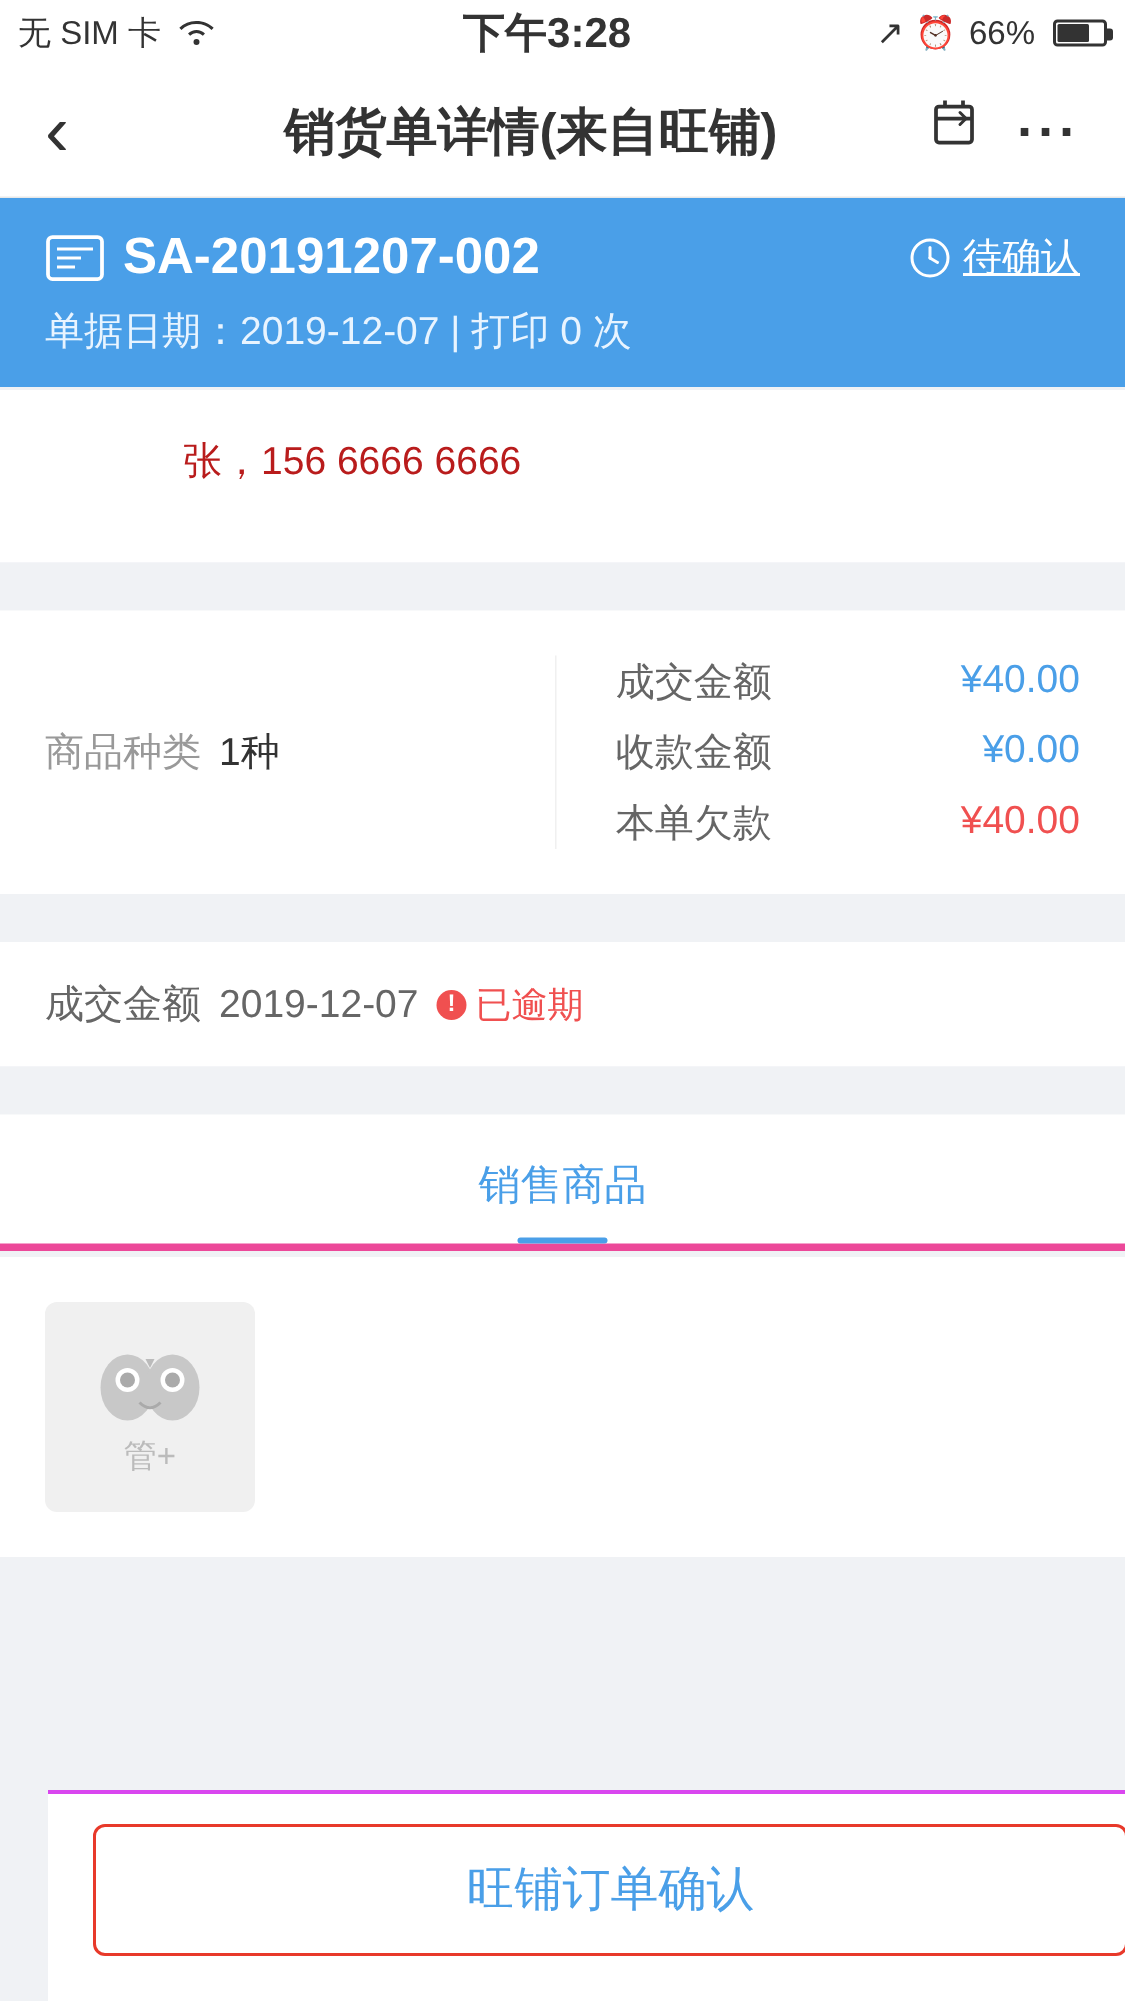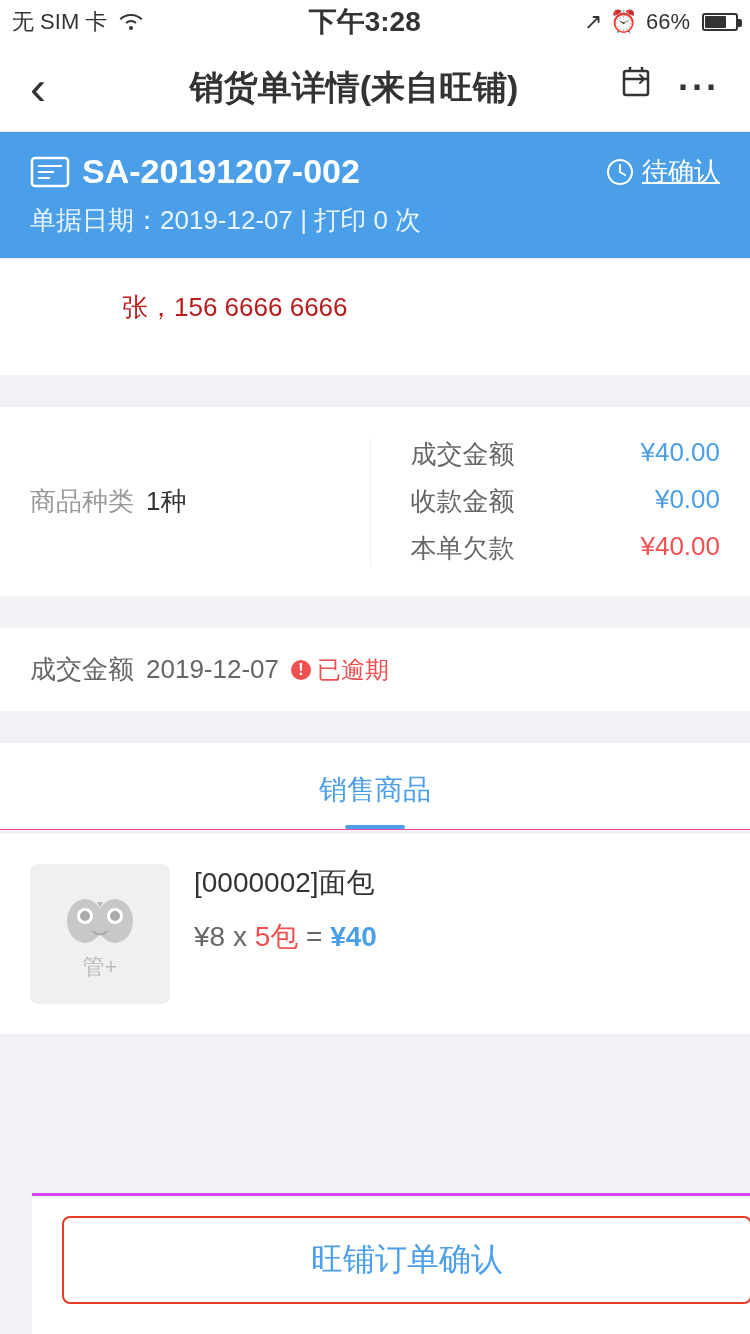--- a/index.html
+++ b/index.html
@@ -224,21 +224,21 @@
       color: #fff;
       font-size: 16px;
       font-weight: 700;
     }
 
     
     .tabs-section {
       background: #fff;
       margin-top: 16px;
       display: flex;
-      border-bottom: 1px solid #ec4899;
+      border-bottom: 5px solid #ec4899;
     }
     .tab {
       flex: 1;
       text-align: center;
       padding: 28px 0 20px;
       font-size: 28px;
       color: #999;
       cursor: pointer;
       position: relative;
     }
@@ -447,30 +447,20 @@
           <circle cx="30" cy="30" r="8" fill="#fff"></circle>
           <circle cx="60" cy="30" r="8" fill="#fff"></circle>
           <circle cx="30" cy="30" r="5" fill="#aaa"></circle>
           <circle cx="60" cy="30" r="5" fill="#aaa"></circle>
           <path d="M38 45 Q45 52 52 45" fill="none" stroke="#aaa" stroke-width="2"></path>
           <polygon points="45,22 42,16 48,16" fill="#bbb"></polygon>
         </svg>
         <span style="font-size:22px; color:#bbb; margin-top:-8px;">管+</span>
       </div>
     </div>
-    <div class="product-info">
-      <div class="product-name">[0000002]面包</div>
-      <div class="product-price">
-        <span>¥8</span>
-        <span> x </span>
-        <span class="price-qty">5包</span>
-        <span> = </span>
-        <span class="price-highlight">¥40</span>
-      </div>
-    </div>
   </div>
 </div>
 
 <div class="bottom-space"></div>
 
 <div class="confirm-bar">
   <button class="confirm-btn">
     <span>旺铺订单确认</span>
   </button>
 </div>

